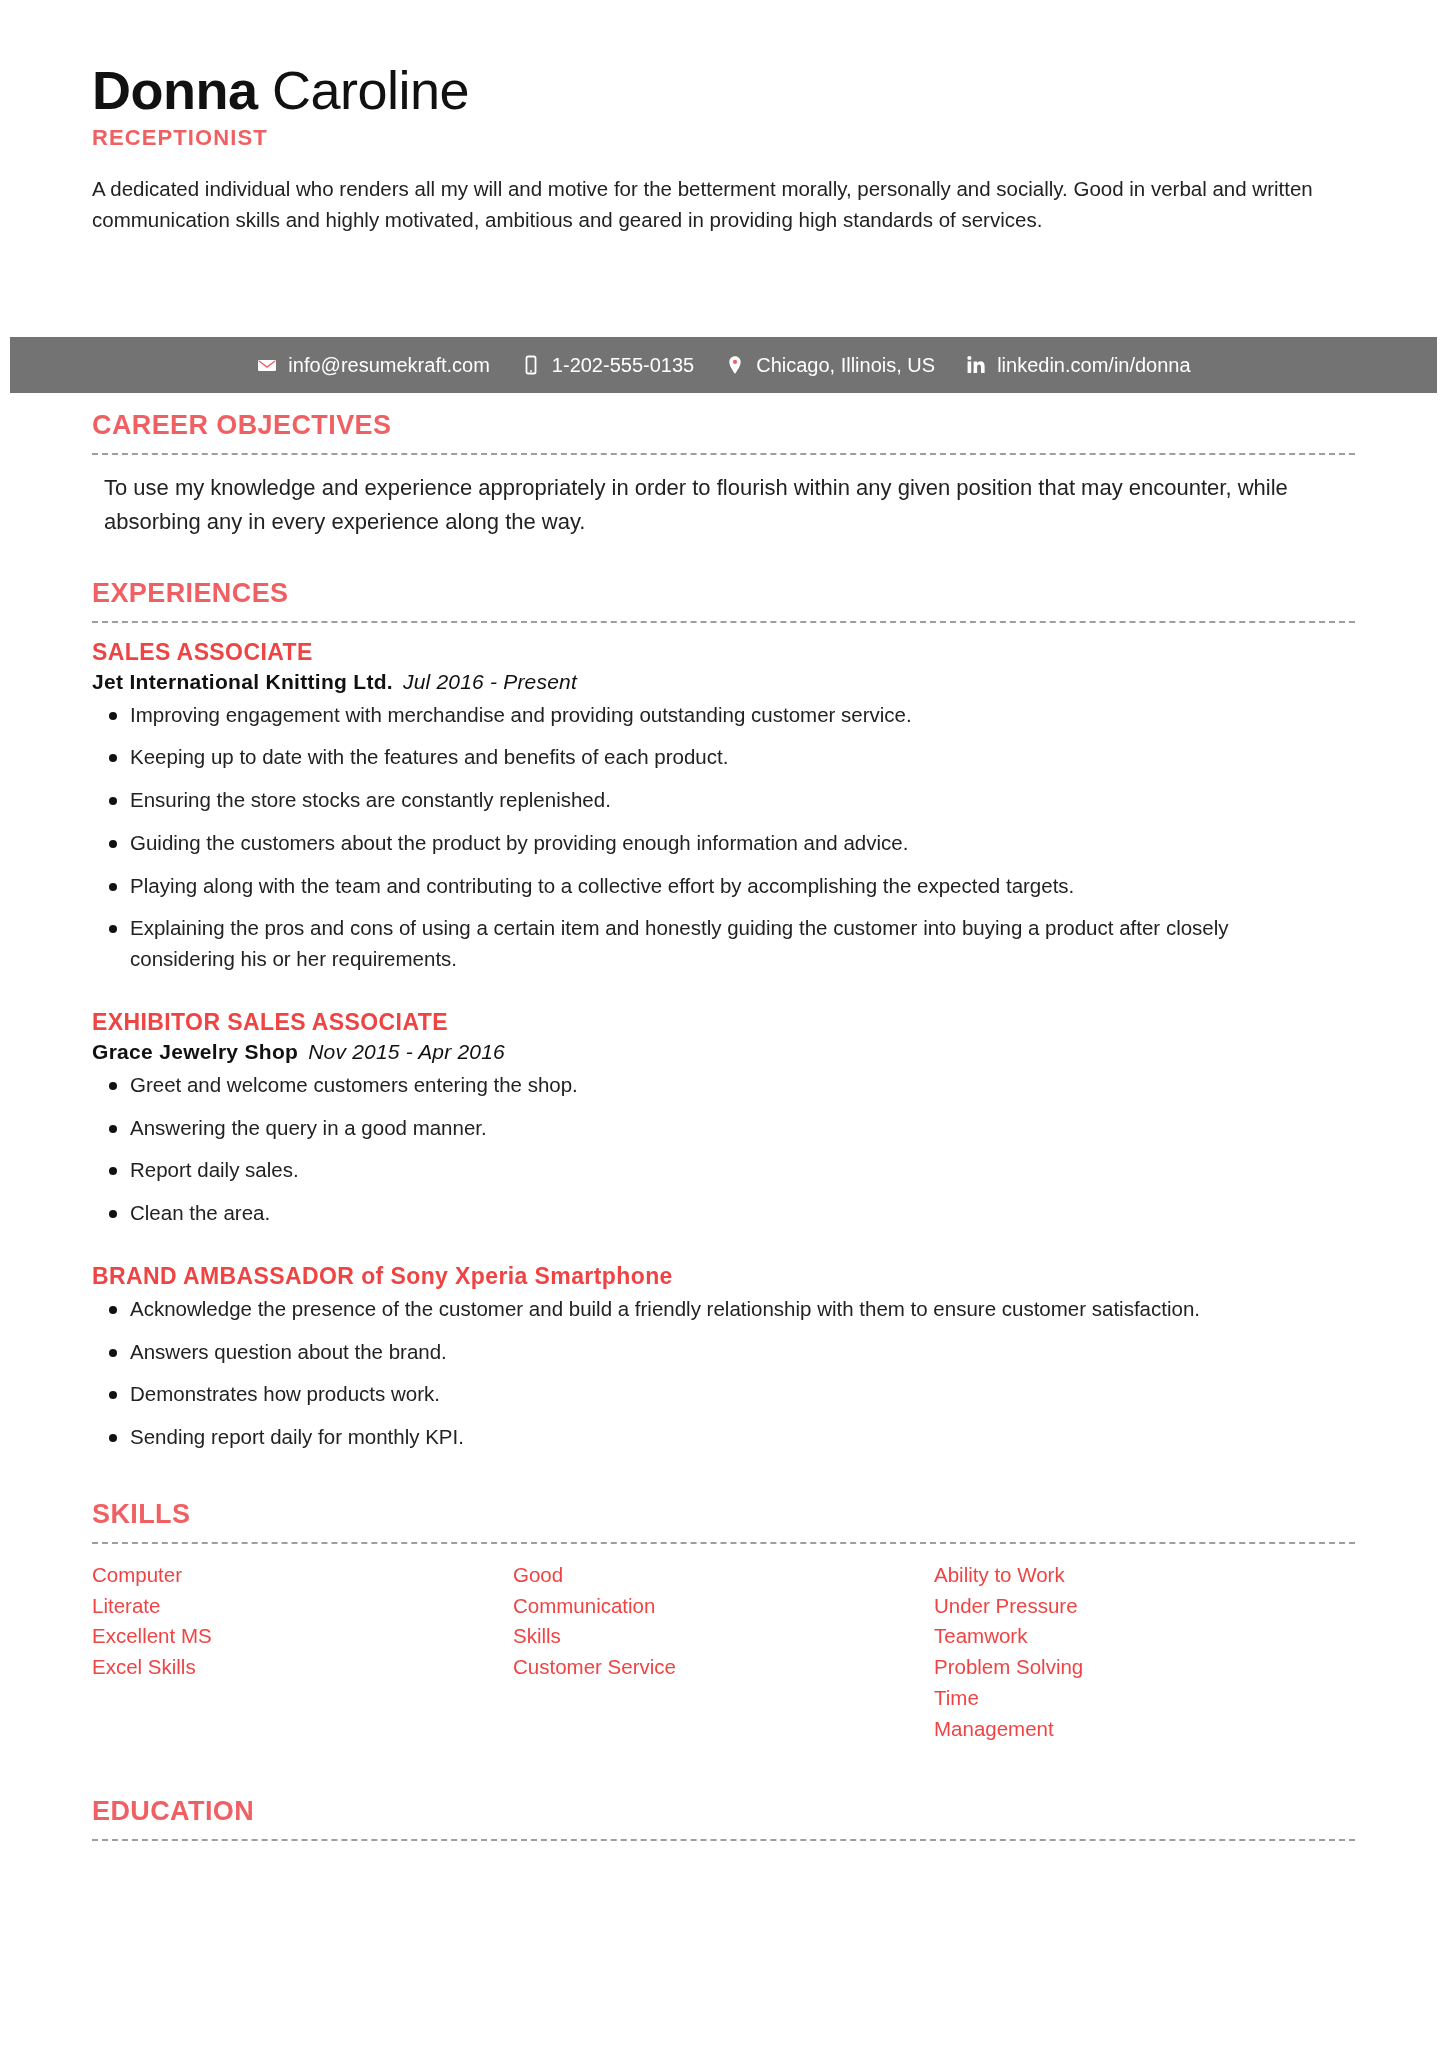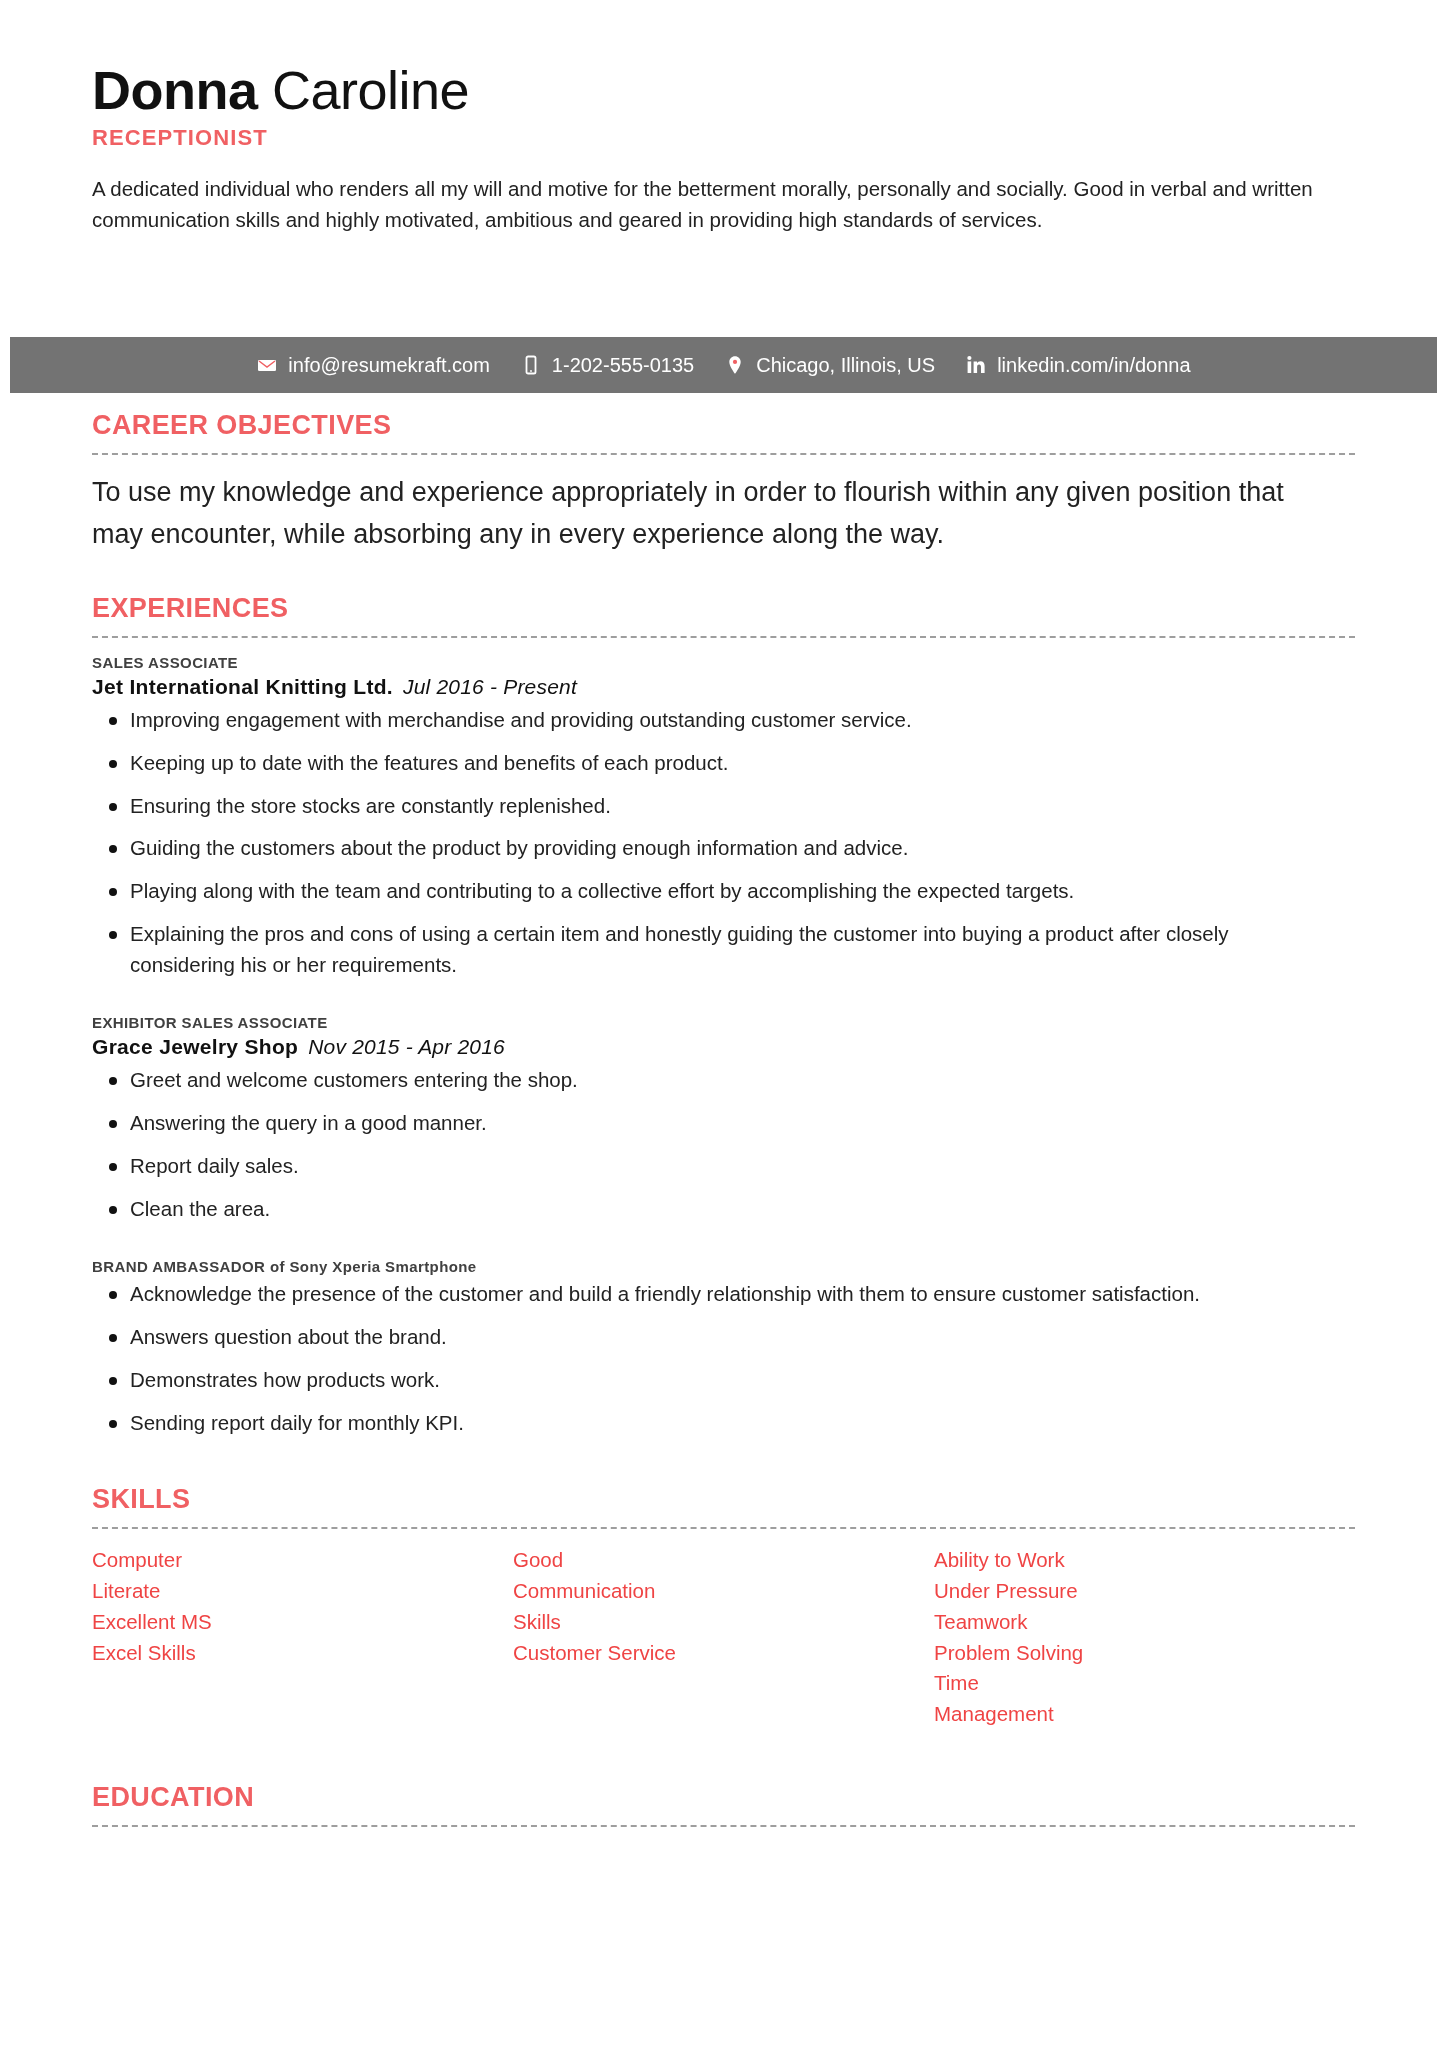--- a/index.html
+++ b/index.html
@@ -103,35 +103,35 @@
     color: #f06063;
     margin: 0 0 12px 0;
   }
   .divider {
     border: 0;
     border-top: 2px dashed #9e9e9e;
     margin: 0 0 16px 0;
     height: 0;
   }
   .section-text {
-    font-size: 27px;
+    font-size: 22px;
     line-height: 1.56;
     color: #222222;
-    margin: 0;
+    margin: 12px;
     max-width: 1230px;
   }
 
   
   .exp { margin-bottom: 34px; }
   .exp:last-child { margin-bottom: 0; }
   .exp-title {
-    font-size: 15px;
+    font-size: 23px;
     font-weight: 700;
     letter-spacing: 0.4px;
-    color: #404040;
+    color: #ef4444;
     margin: 0 0 4px 0;
   }
   .exp-meta {
     margin: 0 0 6px 0;
     font-size: 21px;
     color: #111111;
   }
   .exp-company {
     font-weight: 700;
     letter-spacing: 0.3px;

